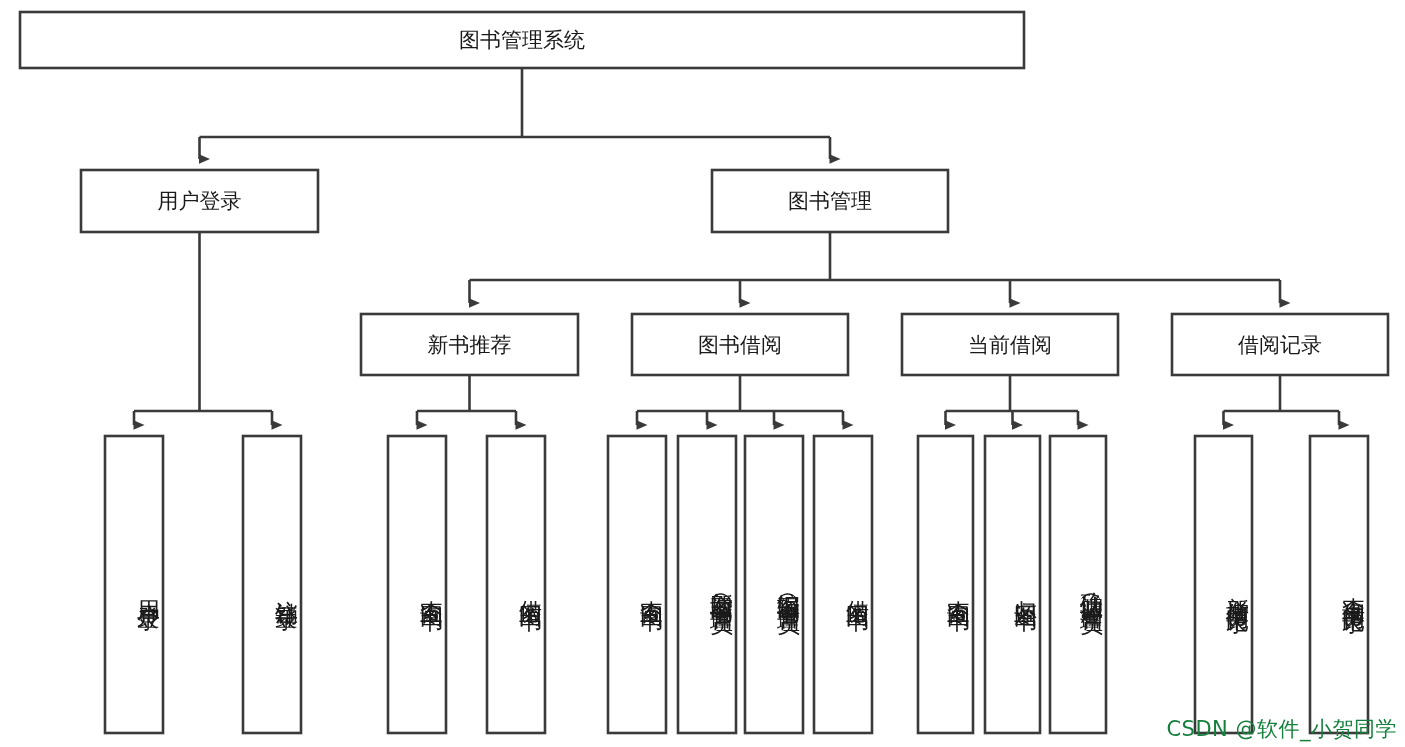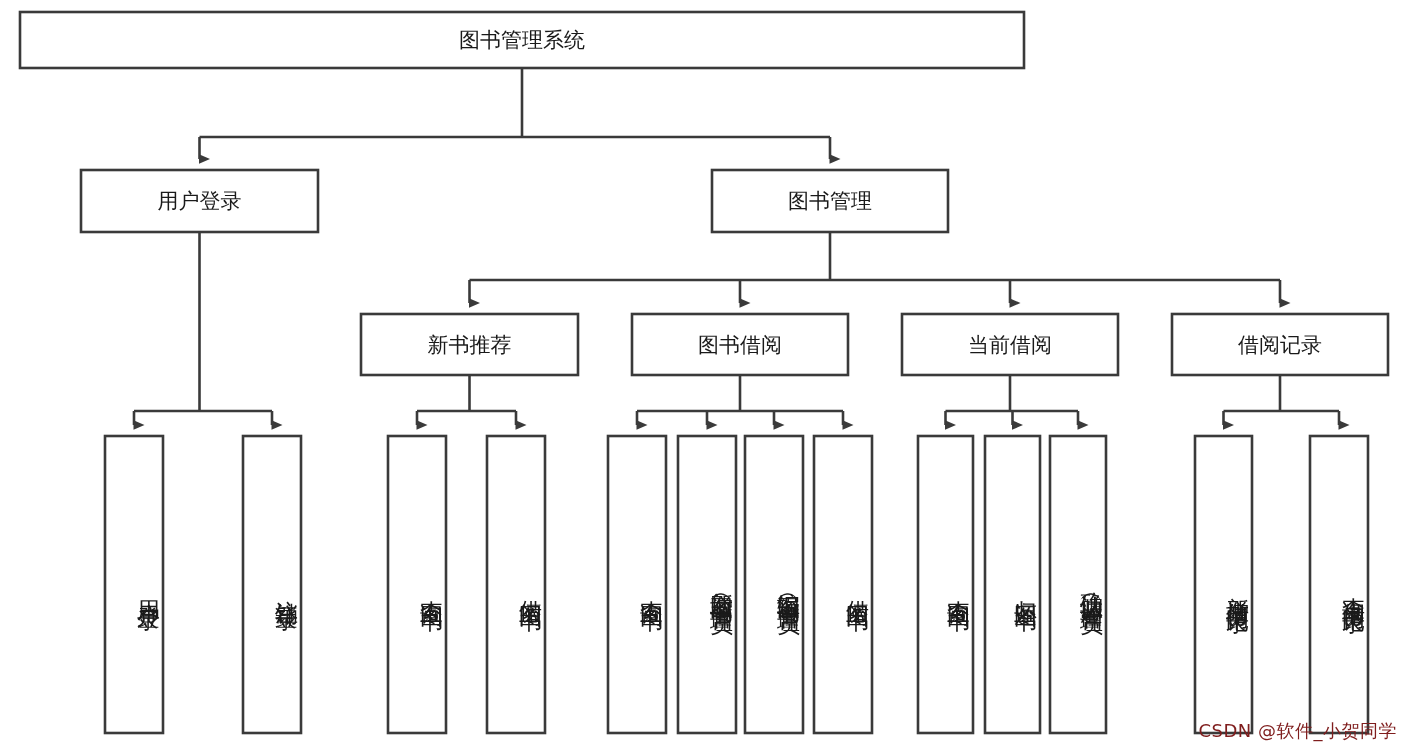--- a/index.html
+++ b/index.html
@@ -62,22 +62,22 @@
     align-items: flex-start;
     justify-content: center;
     white-space: nowrap;
     pointer-events: none;
   }
   .watermark {
     position: absolute;
     right: 8px;
     bottom: 4px;
     font-family: "DejaVu Sans", "Liberation Sans", sans-serif;
-    font-size: 18px;
-    color: #7f1d1d;
+    font-size: 21px;
+    color: #15803d;
     letter-spacing: 0.5px;
     white-space: nowrap;
   }
 </style>
 </head>
 <body>
 
 <div id="diagram-root">
 
   <svg id="tree-svg" viewBox="0 0 1405 747">

